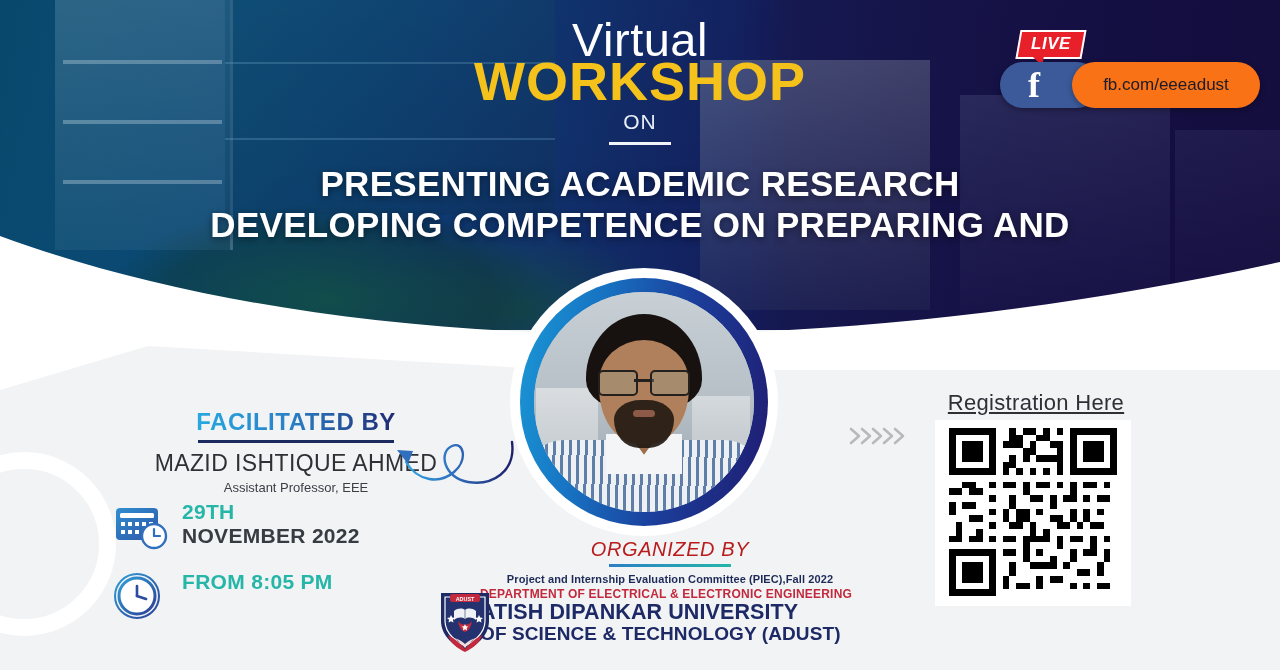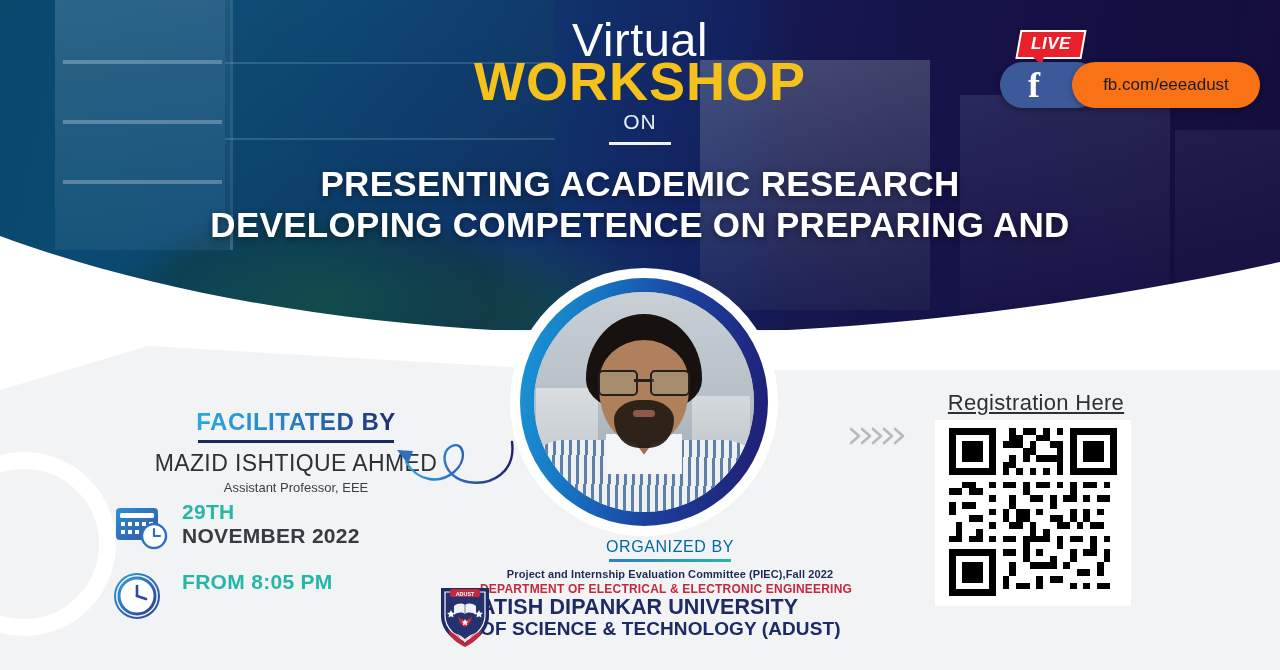--- a/index.html
+++ b/index.html
@@ -339,21 +339,21 @@
   .meta-main {
     font-size: 21px; font-weight: bold; color: #373c42; letter-spacing: .3px;
   }
 
   
   .org {
     position: absolute; left: 420px; top: 538px; width: 500px;
     text-align: center;
   }
   .org-label {
-    font-size: 16px; color: #0369a1; letter-spacing: .6px;
+    font-size: 20px; color: #b91c1c; letter-spacing: .6px; font-style: italic;
   }
   .org-rule {
     width: 122px; height: 3px; margin: 3px auto 6px auto;
     background: linear-gradient(90deg, #2a7fc6, #25b6a8);
   }
   .org-piec {
     font-size: 11px; font-weight: bold; color: #1d2a57; letter-spacing: .1px;
   }
   .org-id {
     position: relative;

